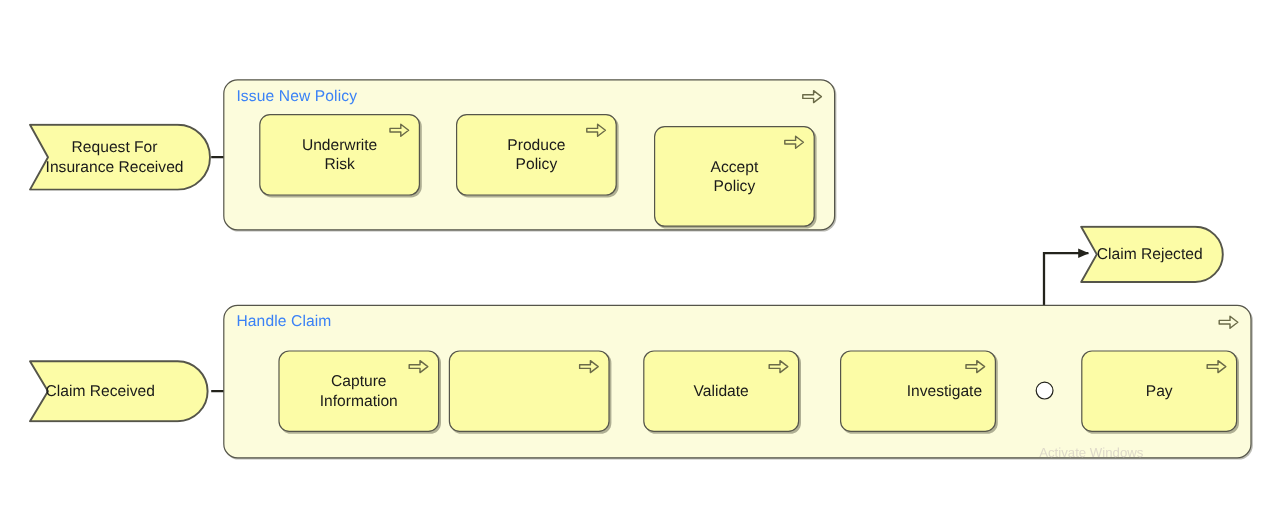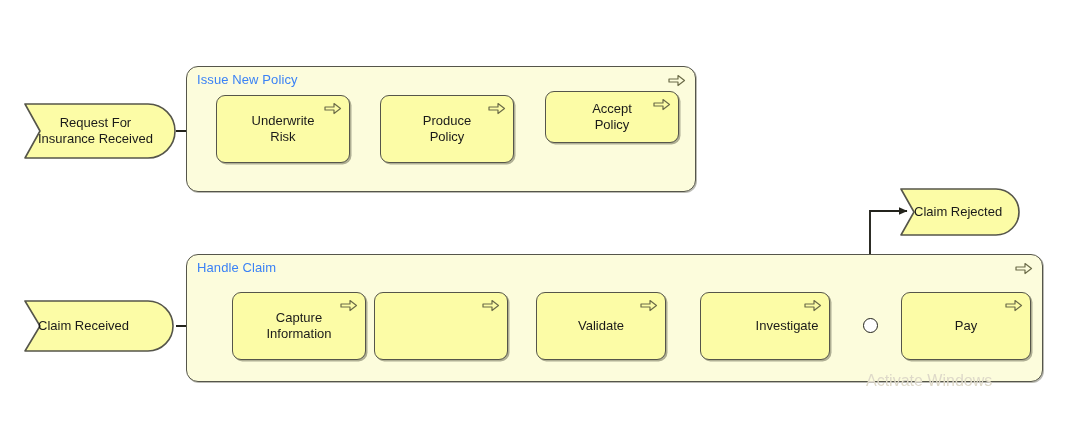--- a/index.html
+++ b/index.html
@@ -104,21 +104,21 @@
     width: 15px;
     height: 15px;
     border-radius: 50%;
     background: #ffffff;
     border: 1.8px solid #23231c;
     box-sizing: border-box;
   }
   
   .watermark {
     position: absolute;
-    font-size: 16px;
+    font-size: 11px;
     color: #ded9c9;
     white-space: nowrap;
   }
 </style>
 </head>
 <body>
 
 <div id="canvas">
 
   <svg class="layer" viewBox="0 0 1066 424" width="1066" height="424">
@@ -167,21 +167,21 @@
   </div>
 
   <div class="task" style="left:380px; top:95px; width:134px; height:68px;">
     <span class="task-label">Produce
 Policy</span>
     <svg class="sp-arrow" viewBox="0 0 18 13">
       <path d="M1,5 L10,5 L10,1.5 L16.5,6.5 L10,11.5 L10,8 L1,8 Z" fill="#FCFCA6" stroke="#6b6b48" stroke-width="1.2" stroke-linejoin="round"></path>
     </svg>
   </div>
 
-  <div class="task" style="left:545px; top:91px; width:134px; height:52px;">
+  <div class="task" style="left:545px; top:105px; width:134px; height:84px;">
     <span class="task-label">Accept
 Policy</span>
     <svg class="sp-arrow" viewBox="0 0 18 13">
       <path d="M1,5 L10,5 L10,1.5 L16.5,6.5 L10,11.5 L10,8 L1,8 Z" fill="#FCFCA6" stroke="#6b6b48" stroke-width="1.2" stroke-linejoin="round"></path>
     </svg>
   </div>
 
   <div class="task" style="left:232px; top:292px; width:134px; height:68px;">
     <span class="task-label">Capture
 Information</span>

